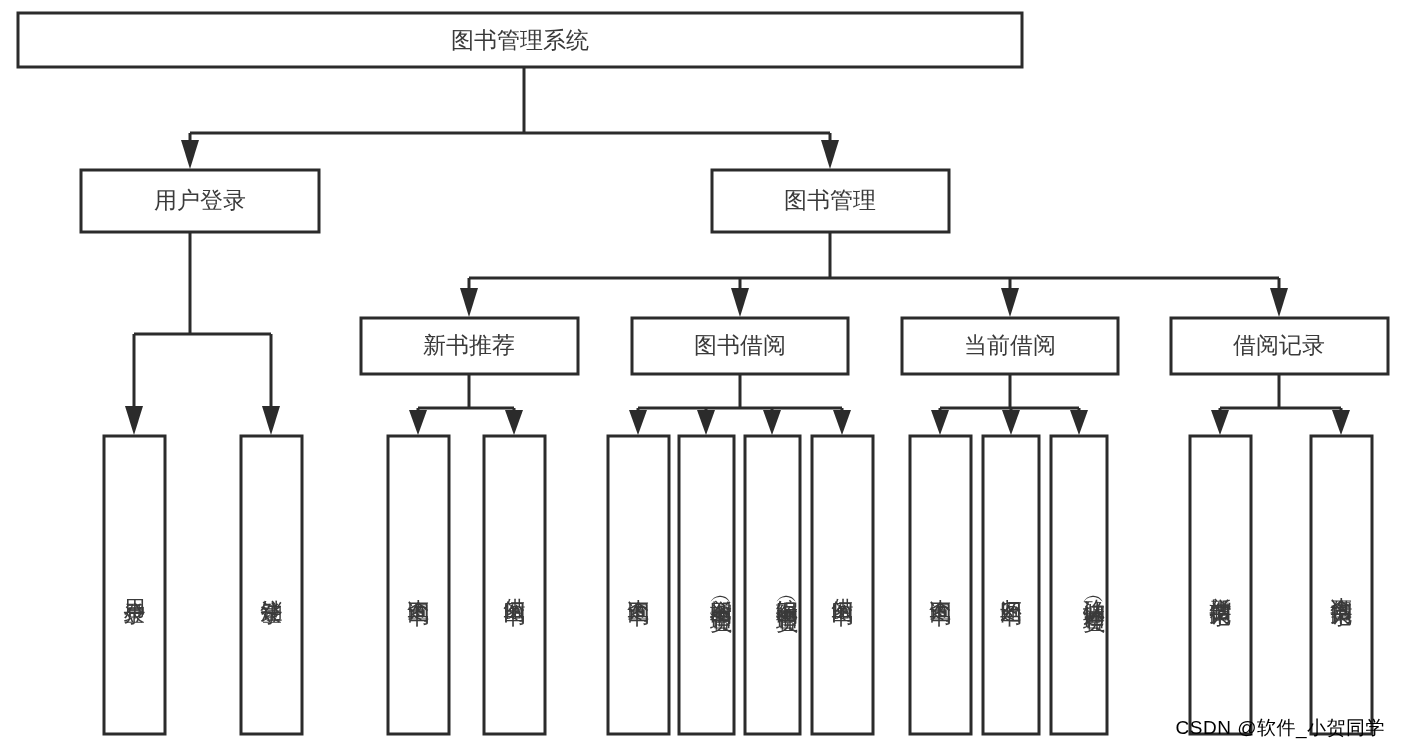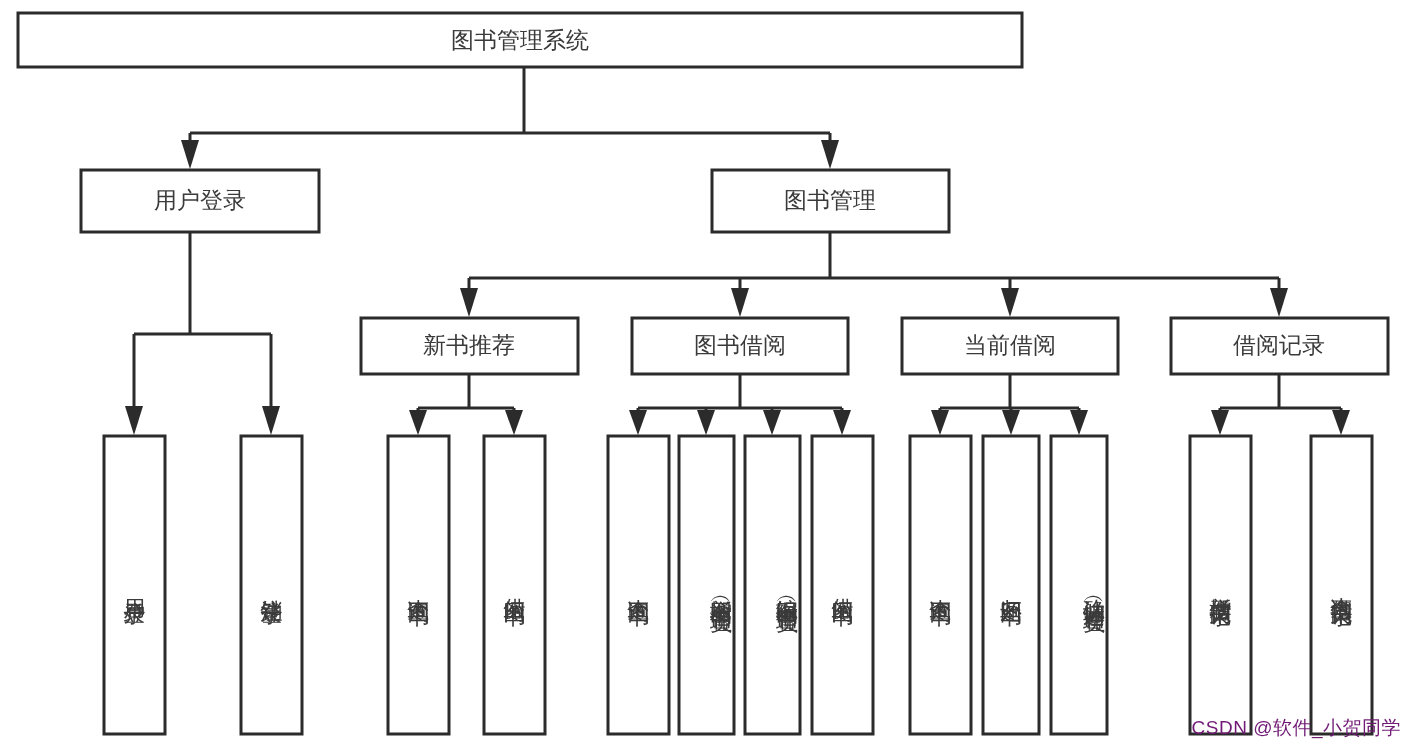--- a/index.html
+++ b/index.html
@@ -64,25 +64,25 @@
     font-family: "Liberation Sans", "DejaVu Sans", sans-serif;
     font-size: 22px;
     line-height: 1.18;
     letter-spacing: 2px;
     color: #3a3a3a;
     white-space: nowrap;
     pointer-events: none;
   }
   .watermark {
     position: absolute;
-    right: 4px;
+    right: 20px;
     bottom: 6px;
     font-family: "Liberation Sans", "DejaVu Sans", sans-serif;
     font-size: 19px;
-    color: #701a75;
+    color: #000000;
     letter-spacing: 0.5px;
     white-space: nowrap;
   }
 </style>
 </head>
 <body>
 
 <div id="diagram-root">
 
   <svg id="tree-svg" viewBox="0 0 1405 747">

